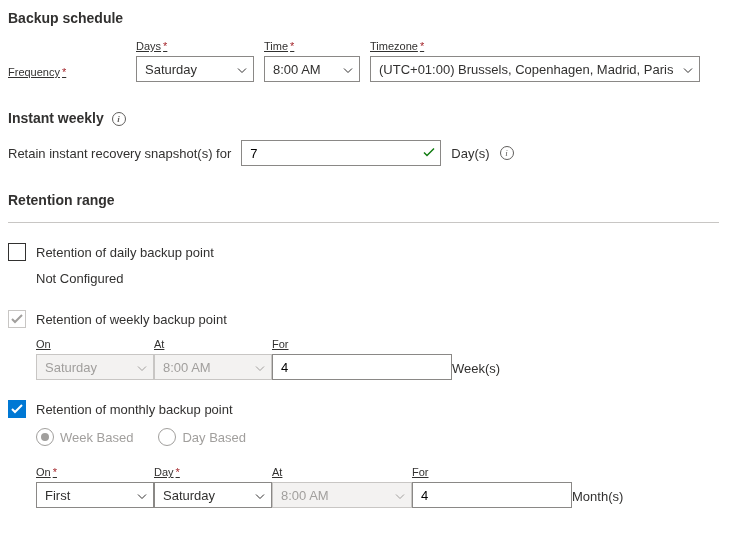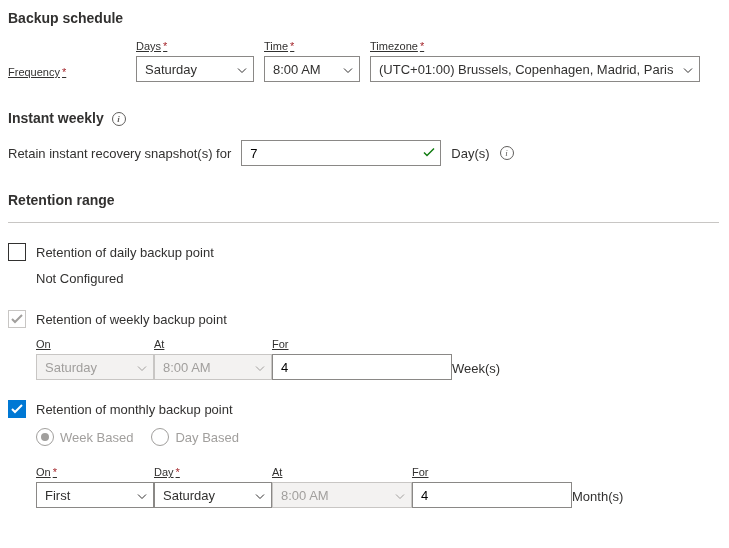--- a/index.html
+++ b/index.html
@@ -161,21 +161,21 @@
     align-items: flex-end;
     margin-bottom: 20px;
   }
   .unit-lbl {
     font-size: 13px;
     padding-bottom: 4px;
   }
   .radio-row {
     display: flex;
     align-items: center;
-    gap: 8px;
+    gap: 15px;
     margin-bottom: 20px;
   }
   .radio-row .pair { display:flex; align-items:center; gap:6px; margin-right:10px; }
 </style>
 </head>
 <body>
 
 <div class="section-title">Backup schedule</div>
 
 <div class="row">

